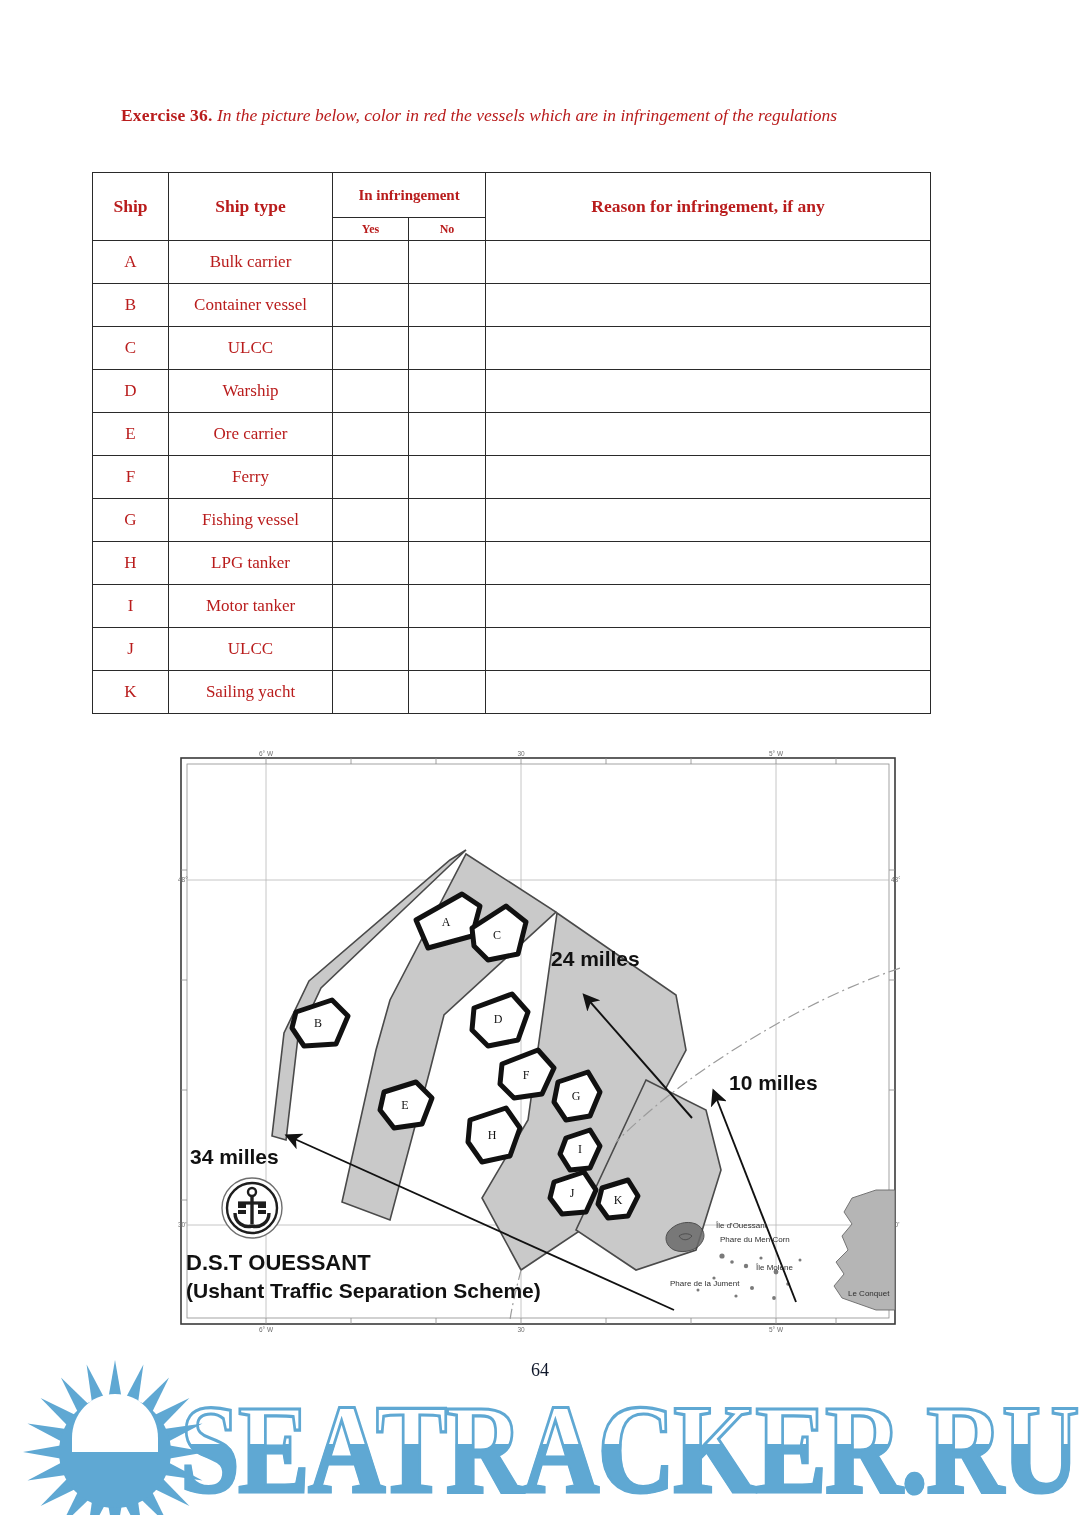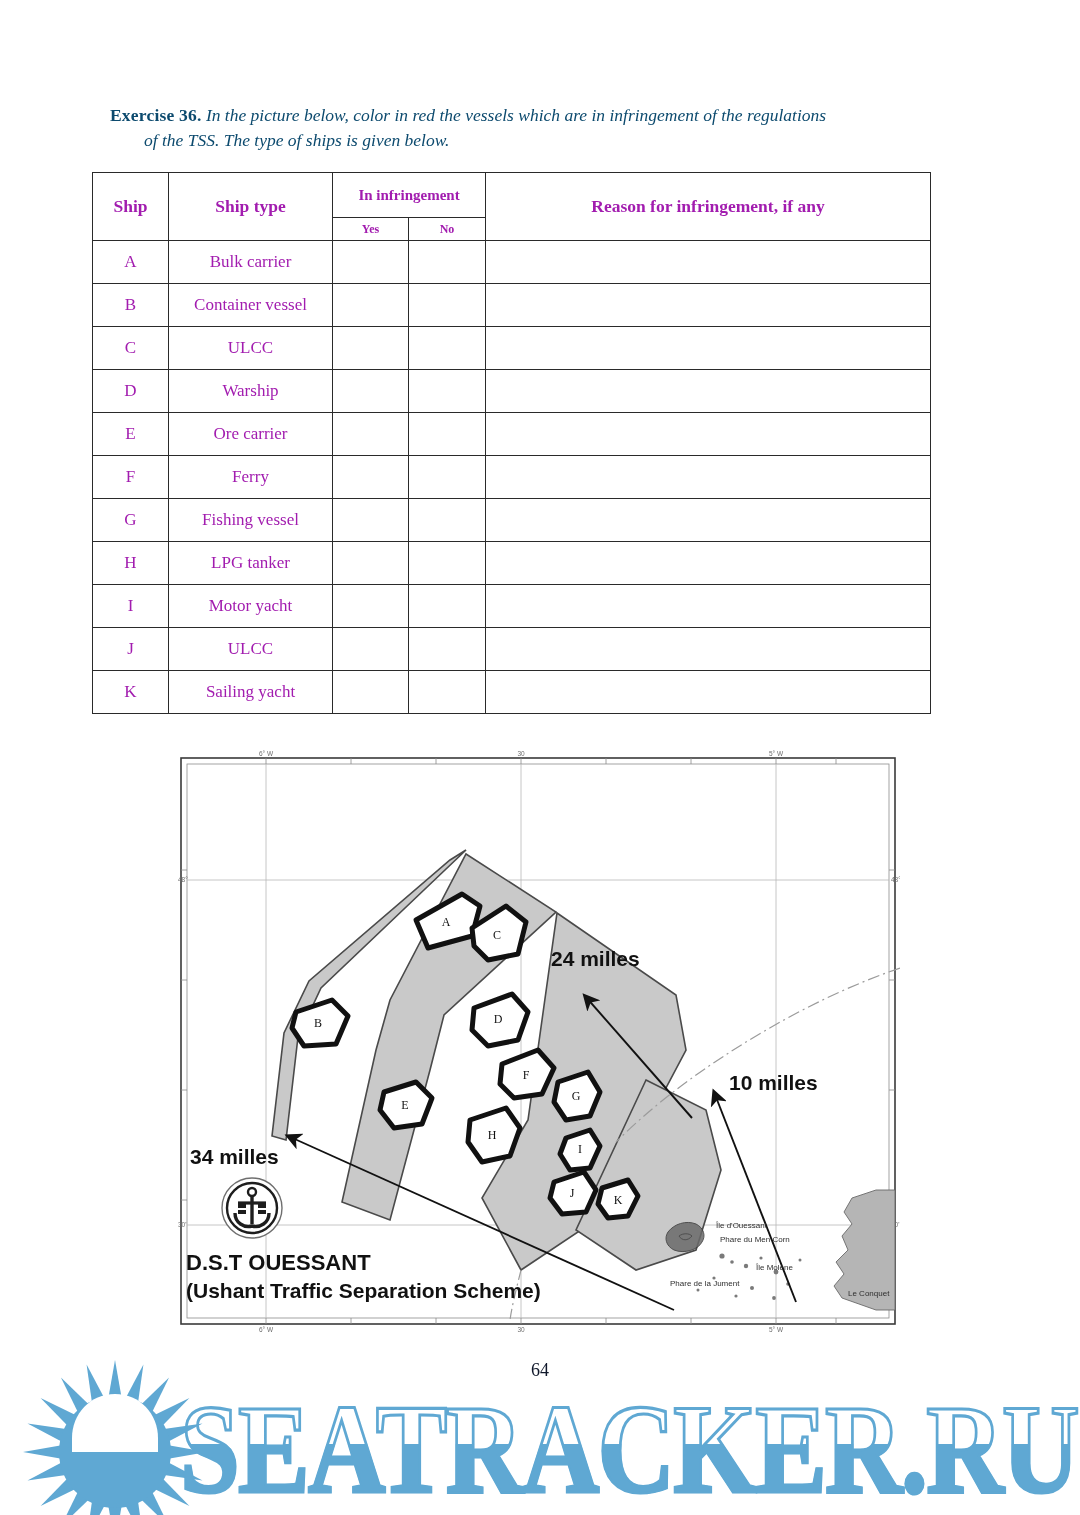--- a/index.html
+++ b/index.html
@@ -7,44 +7,44 @@
     width:1080px;height:1515px;
     background:#ffffff;
     font-family:"Liberation Serif", serif;
     position:relative;
     overflow:hidden;
   }
 
   
   .exercise-head{
     position:absolute;
-    left:110px; top:103px; width:880px;
+    left:121px; top:103px; width:880px;
     font-size:17.5px; line-height:1.45;
-    color:#0c4a6e;
+    color:#b91c1c;
   }
   .exercise-head .lbl{
     font-weight:bold; font-style:normal;
     letter-spacing:.2px;
   }
   .exercise-head .txt{
     font-style:italic;
   }
   .exercise-head .l2{
     display:block; margin-left:34px; font-style:italic;
   }
 
   
   .ship-table{
     position:absolute;
     left:92px; top:172px;
     width:838px;
     border-collapse:collapse;
     table-layout:fixed;
     font-size:17px;
-    color:#a21caf;
+    color:#b91c1c;
   }
   .ship-table td, .ship-table th{
     border:1px solid #2a2a2a;
     text-align:center;
     vertical-align:middle;
     padding:0;
     font-weight:normal;
   }
   .ship-table th{ font-weight:bold; }
   .col-ship{width:76px;}
@@ -84,21 +84,20 @@
     pointer-events:none;
   }
   .watermark svg{display:block;}
 </style>
 </head>
 <body>
 
 <div class="exercise-head">
   <span class="lbl">Exercise 36.</span>
   <span class="txt">In the picture below, color in red the vessels which are in infringement of the regulations</span>
-  <span class="l2">of the TSS. The type of ships is given below.</span>
 </div>
 
 <table class="ship-table">
   <colgroup>
     <col class="col-ship">
       <col class="col-type">
       <col class="col-yes">
       <col class="col-no">
       <col class="col-reason">
   </colgroup>
@@ -166,21 +165,21 @@
       </tr>
       <tr class="body-row">
         <td>H</td>
         <td>LPG tanker</td>
         <td></td>
         <td></td>
         <td></td>
       </tr>
       <tr class="body-row">
         <td>I</td>
-        <td>Motor yacht</td>
+        <td>Motor tanker</td>
         <td></td>
         <td></td>
         <td></td>
       </tr>
       <tr class="body-row">
         <td>J</td>
         <td>ULCC</td>
         <td></td>
         <td></td>
         <td></td>

